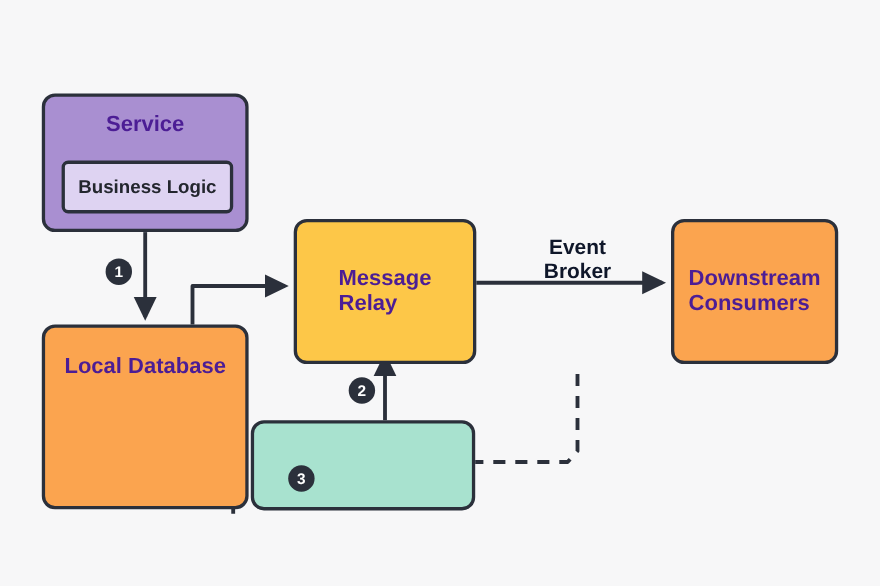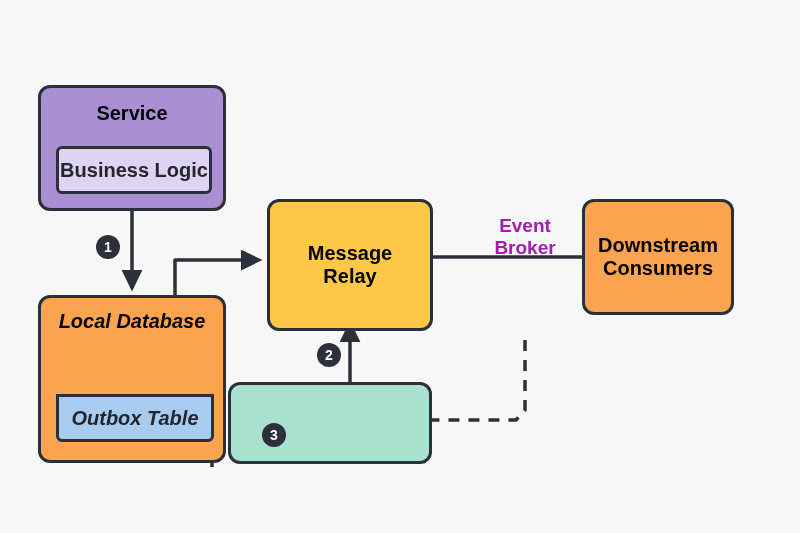--- a/index.html
+++ b/index.html
@@ -24,35 +24,35 @@
     box-sizing: border-box;
     border: 3px solid #2b303b;
     border-radius: 12px;
     display: flex;
     flex-direction: column;
     align-items: center;
   }
   .node-title {
     font-size: 20px;
     font-weight: 700;
-    color: #000000;
-    text-align: center;
+    color: #4c1d95;
+    text-align: left;
     line-height: 1.15;
     white-space: pre-line;
   }
   .subbox {
     position: absolute;
     box-sizing: border-box;
     border: 3px solid #2b303b;
     display: flex;
     align-items: center;
     justify-content: center;
   }
   .subbox-label {
-    font-size: 20px;
+    font-size: 17px;
     font-weight: 600;
     color: #23262e;
     text-align: center;
     line-height: 1.1;
   }
 
   
   #service-node {
     left: 38px; top: 85px; width: 188px; height: 126px;
     background: #a98fd1;
@@ -64,57 +64,57 @@
     background: #ded3f2;
     border-radius: 6px;
   }
 
   #localdb-node {
     left: 38px; top: 295px; width: 188px; height: 168px;
     background: #f9a košík;
     background: #f9a košík;
   }
   #localdb-node { background: #f9a košík; }
-  #localdb-node { background: #fba44f; justify-content: flex-start; padding-top: 12px; font-style: italic; }
+  #localdb-node { background: #fba44f; justify-content: flex-start; padding-top: 24px; }
   #localdb-inner-1 {
     left: 15px; top: 50px; width: 158px; height: 48px;
     background: #a8cbf0;
     border-radius: 6px 6px 0 0;
   }
   #localdb-inner-2 {
     left: 15px; top: 96px; width: 158px; height: 48px;
     background: #a8cbf0;
     border-radius: 0 0 6px 6px;
   }
 
   #relay-node {
     left: 267px; top: 199px; width: 166px; height: 132px;
     background: #fdc748;
     justify-content: center;
   }
 
   #consumers-node {
-    left: 582px; top: 199px; width: 152px; height: 116px;
+    left: 610px; top: 199px; width: 152px; height: 132px;
     background: #fba44f;
     justify-content: center;
   }
 
   #green-node {
     left: 228px; top: 382px; width: 204px; height: 82px;
     background: #a8e2cf;
     justify-content: flex-start;
     align-items: flex-start;
   }
 
   
   .edge-label {
     position: absolute;
     font-size: 19px;
     font-weight: 700;
-    color: #a21caf;
+    color: #0f172a;
     text-align: center;
     line-height: 1.15;
     white-space: pre-line;
   }
   #event-broker-label { left: 455px; top: 215px; width: 140px; }
   #delivery-label     { left: 440px; top: 292px; width: 170px; font-size: 17px; }
 
   
   .badge {
     position: absolute;
@@ -169,23 +169,20 @@
     <div class="node-title">Service</div>
     <div class="subbox" id="service-inner">
       <span class="subbox-label">Business Logic</span>
     </div>
   </div>
 
   <div class="node" id="green-node"></div>
 
   <div class="node" id="localdb-node">
     <div class="node-title">Local Database</div>
-    <div class="subbox" id="localdb-inner-2">
-      <span class="subbox-label">Outbox Table</span>
-    </div>
   </div>
 
   <div class="node" id="relay-node">
     <div class="node-title">Message
 Relay</div>
   </div>
 
   <div class="node" id="consumers-node">
     <div class="node-title">Downstream
 Consumers</div>

